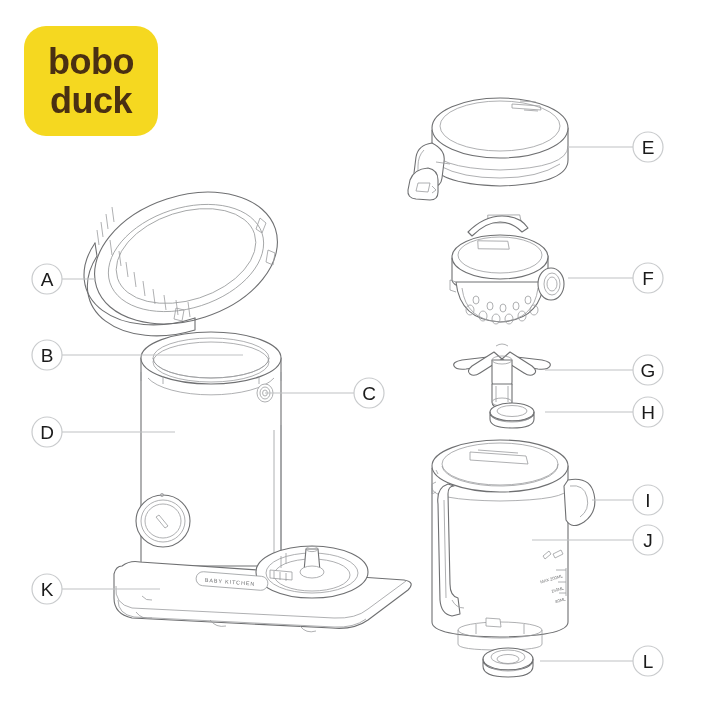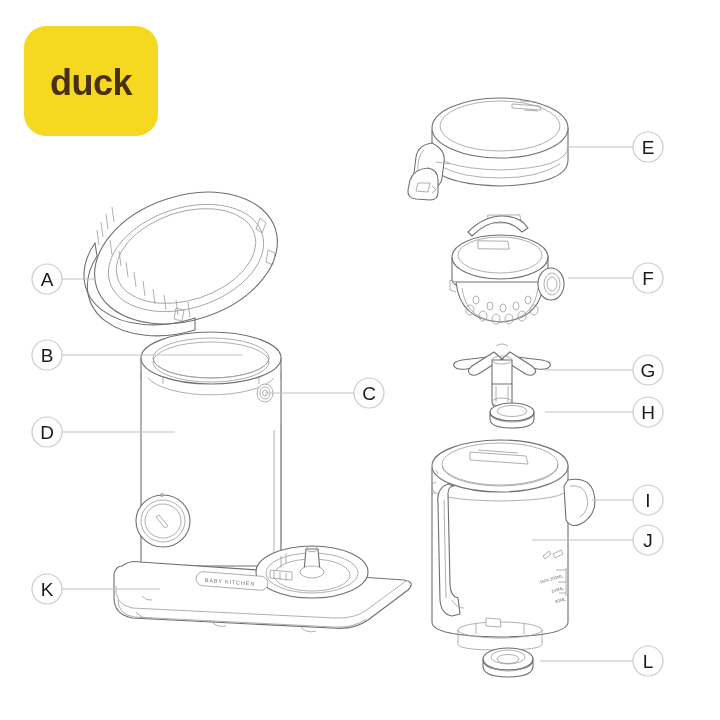--- a/index.html
+++ b/index.html
@@ -12,20 +12,21 @@
         align-items:center;justify-content:center;line-height:1.0;}
   .logo .l1,.logo .l2{font-weight:700;font-size:36px;letter-spacing:-0.5px;}
   .logo .l2{margin-top:3px;}
 </style>
 </head>
 <body style="background: rgb(255, 255, 255);">
 
 <div id="stage">
 
   <div class="logo" id="logo" style="background: rgb(245, 216, 32); color: rgb(74, 48, 18);">
+    <div class="l1">bobo</div>
     <div class="l2">duck</div>
   </div>
 
   <svg width="720" height="720" viewBox="0 0 720 720">
     <defs>
       <style>
         .ln{fill:none;stroke:#6f7072;stroke-width:1.1;stroke-linecap:round;stroke-linejoin:round;}
         .lnf{fill:#ffffff;stroke:#6f7072;stroke-width:1.1;stroke-linejoin:round;}
         .thin{fill:none;stroke:#9a9c9e;stroke-width:0.8;}
         .thinf{fill:#ffffff;stroke:#9a9c9e;stroke-width:0.8;}

